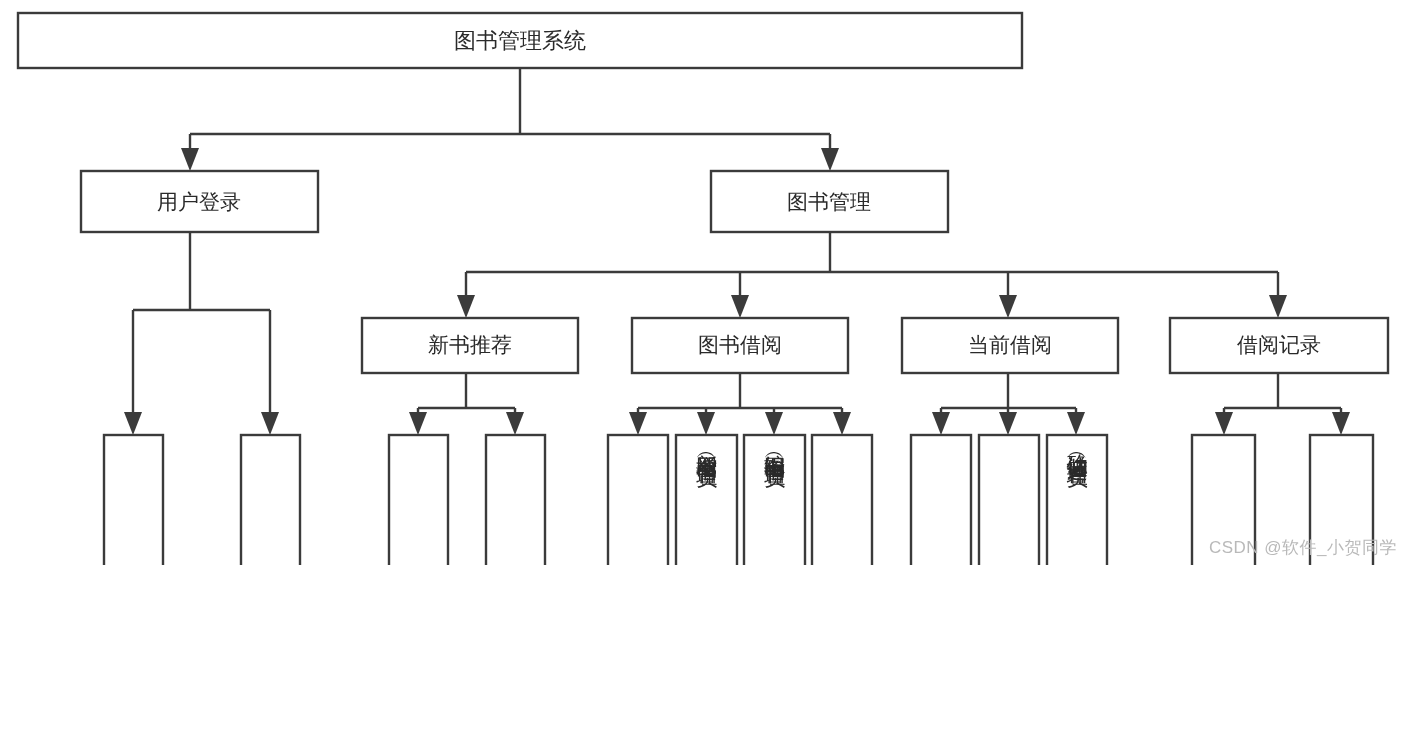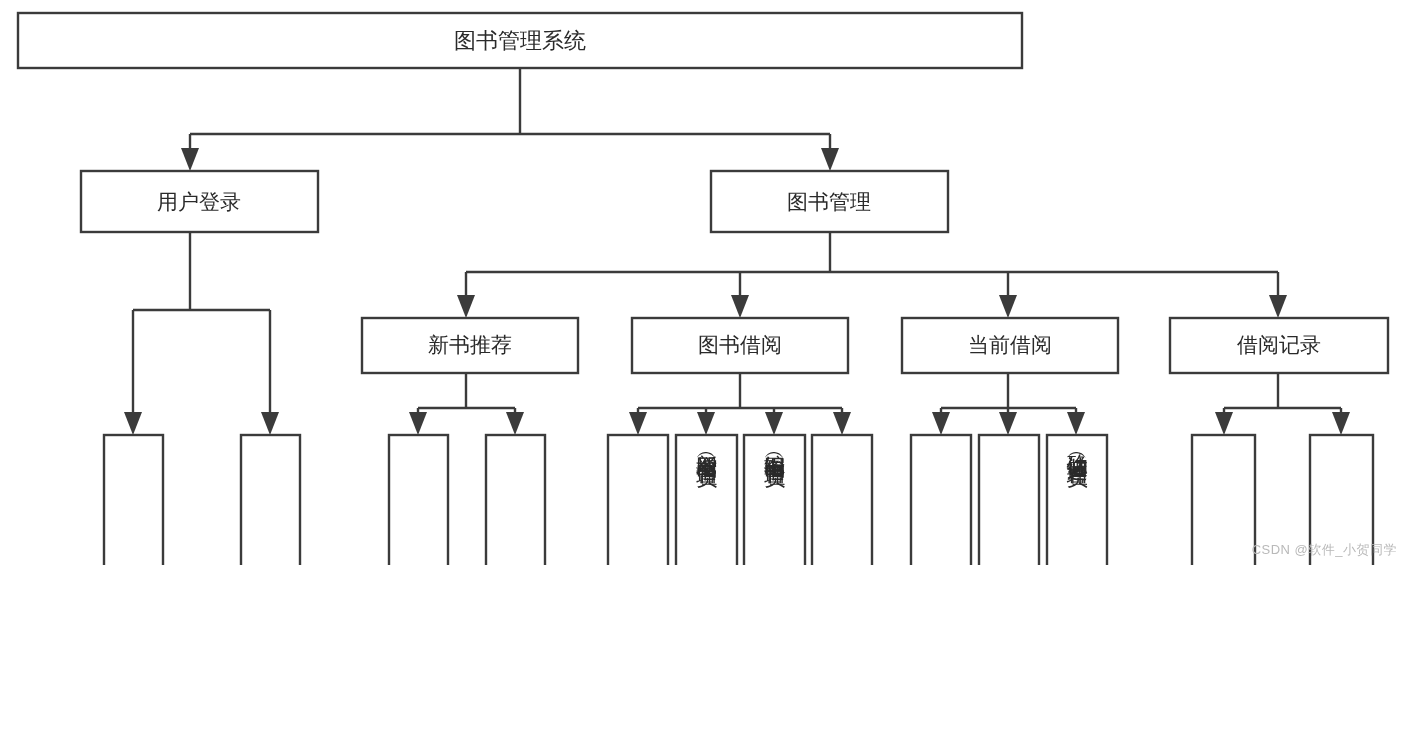--- a/index.html
+++ b/index.html
@@ -70,21 +70,21 @@
     color: #2a2a2a;
     letter-spacing: 2px;
     white-space: nowrap;
     text-align: center;
   }
   .watermark {
     position: absolute;
     right: 8px;
     bottom: 6px;
     font-family: "Liberation Sans", "DejaVu Sans", sans-serif;
-    font-size: 13px;
+    font-size: 17px;
     color: #b9b9b9;
     letter-spacing: 0.5px;
     white-space: nowrap;
     pointer-events: none;
   }
 </style>
 </head>
 <body>
 
 <div id="diagram-root">

